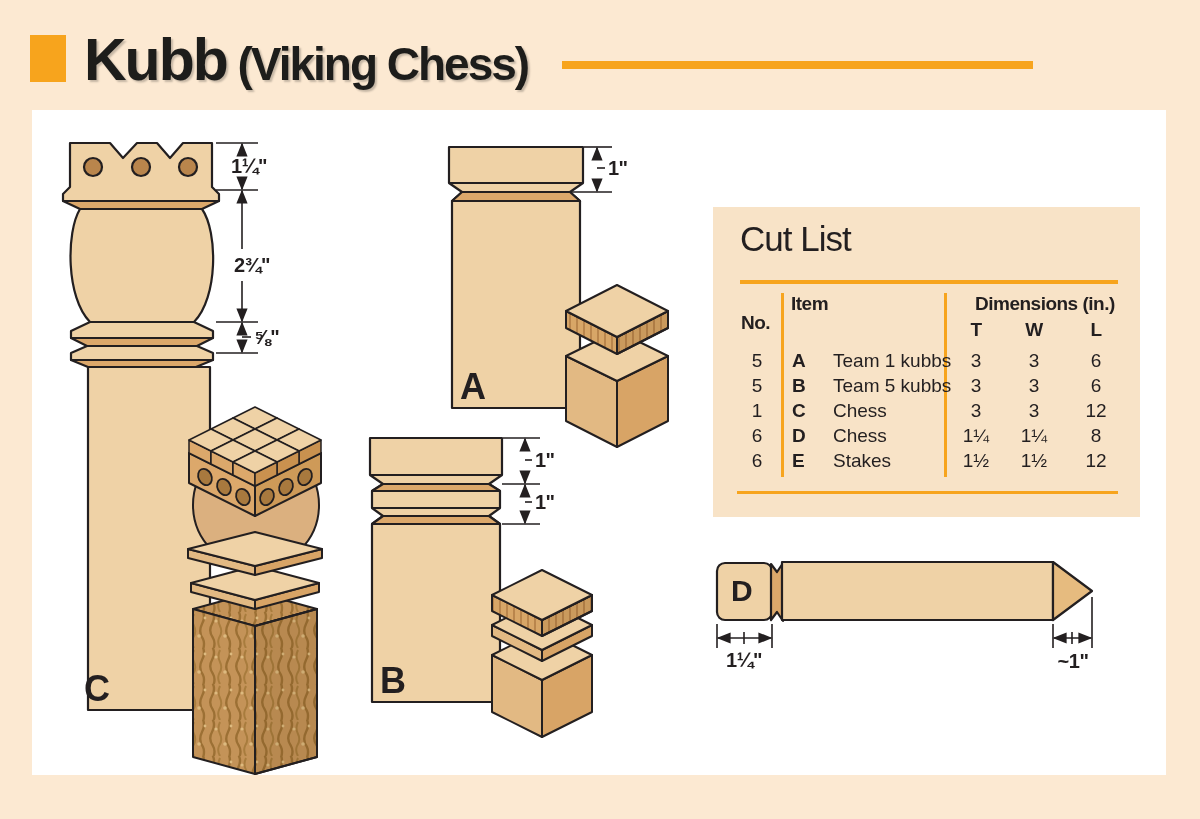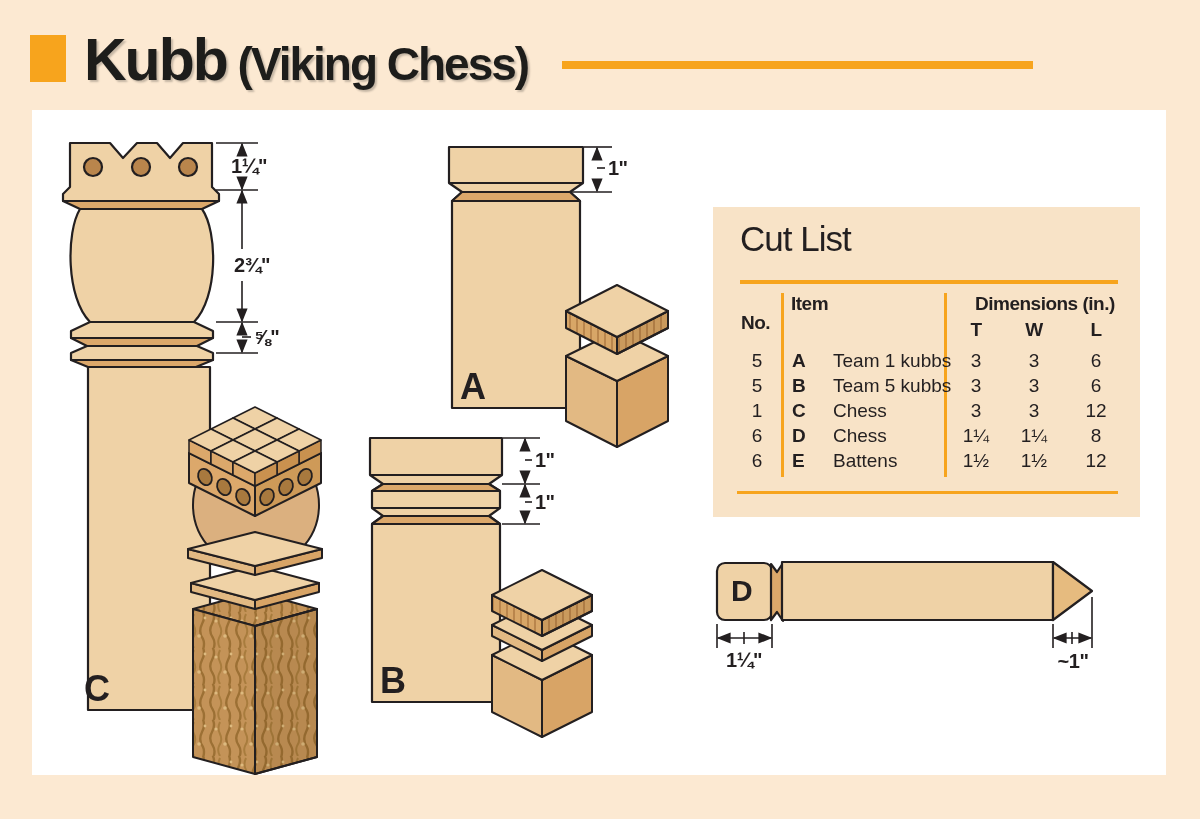--- a/index.html
+++ b/index.html
@@ -284,20 +284,20 @@
       <span class="r-no">6</span>
       <span class="r-letter">D</span>
       <span class="r-name">Chess</span>
       <span class="r-t">1¼</span>
       <span class="r-w">1¼</span>
       <span class="r-l">8</span>
     </div>
     <div class="cl-row" style="top:243px;">
       <span class="r-no">6</span>
       <span class="r-letter">E</span>
-      <span class="r-name">Battens</span>
+      <span class="r-name">Stakes</span>
       <span class="r-t">1½</span>
       <span class="r-w">1½</span>
       <span class="r-l">12</span>
     </div>
     <div class="cl-rule-bot"></div>
   </div>
 </div>
 
 </body></html>

